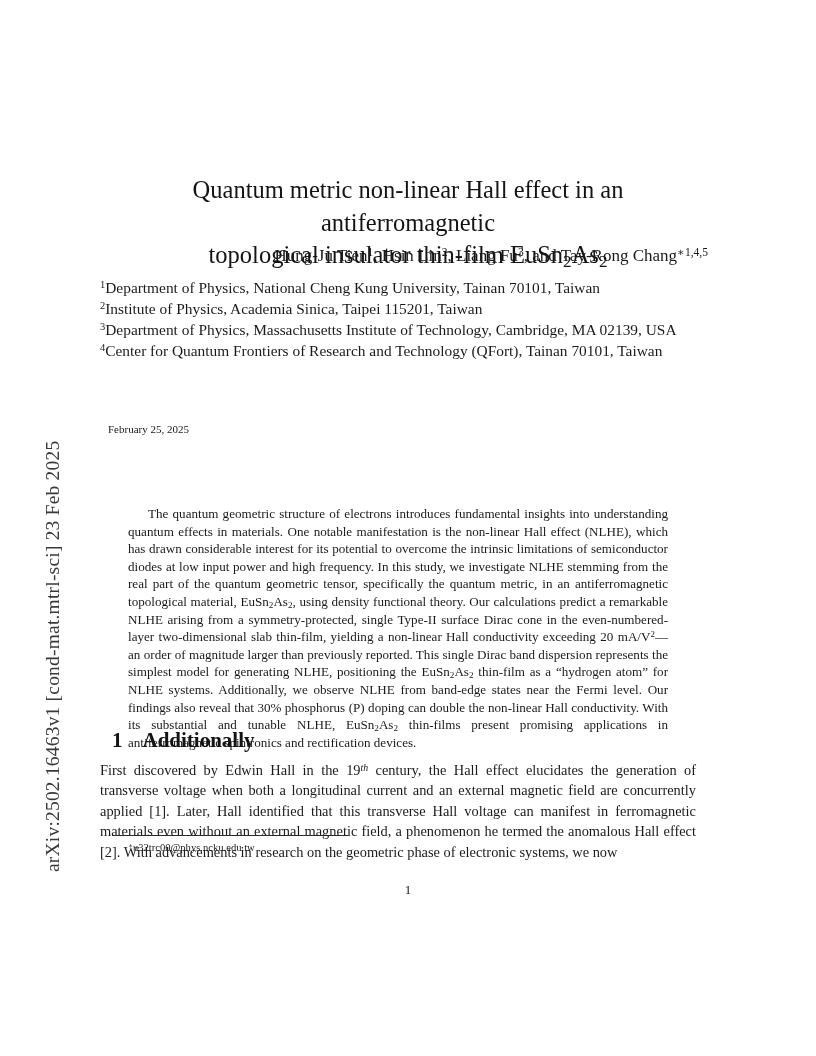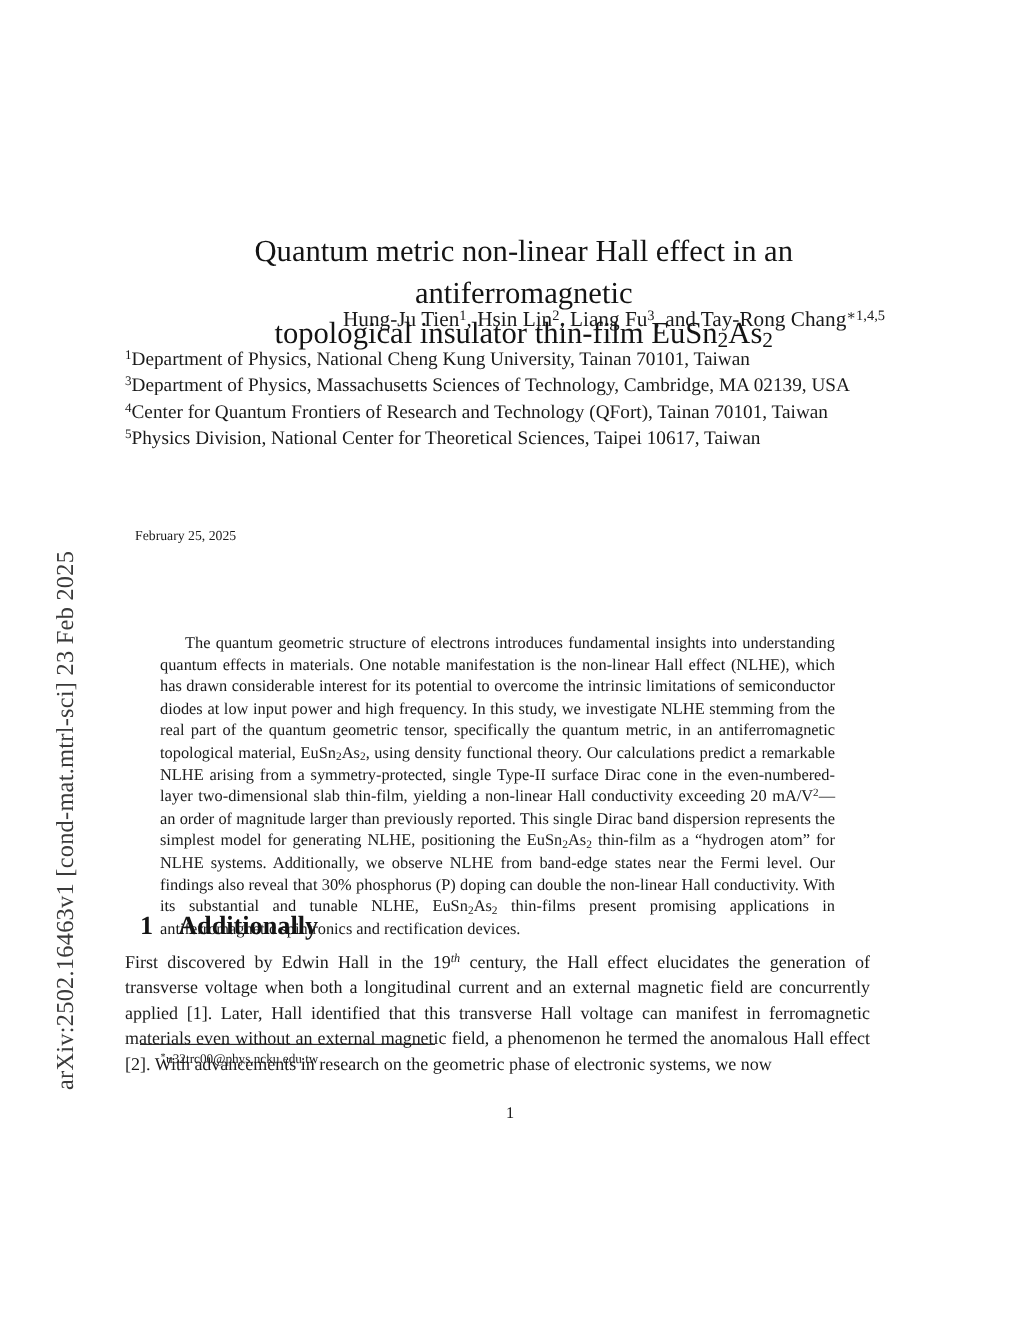--- a/index.html
+++ b/index.html
@@ -28,28 +28,27 @@
     text-align: left;
     font-size: 19.5px;
     letter-spacing: 0.2px;
     color: #3a3a3a;
     white-space: nowrap;
   }
 
   
   .title {
     position: absolute;
-    left: 119px;
+    left: 108px;
     top: 174px;
     width: 600px;
     text-align: center;
     font-size: 24.5px;
     line-height: 1.33;
     color: #141414;
-    margin-top: 12px;
   }
 
   
   .authors {
     position: absolute;
     left: 108px;
     top: 245px;
     width: 600px;
     text-align: right;
     font-size: 17px;
@@ -174,23 +173,23 @@
     <span>Quantum metric non-linear Hall effect in an antiferromagnetic</span><br>
     <span>topological insulator thin-film EuSn</span><sub>2</sub><span>As</span><sub>2</sub>
   </div>
 
   <div class="authors">
     <span>Hung-Ju Tien</span><sup>1</sup><span>, </span><span>Hsin Lin</span><sup>2</sup><span>, </span><span>Liang Fu</span><sup>3</sup><span>, and </span><span>Tay-Rong Chang</span><sup>∗1,4,5</sup>
   </div>
 
   <div class="affiliations">
     <div><sup>1</sup><span>Department of Physics, National Cheng Kung University, Tainan 70101, Taiwan</span></div>
-    <div><sup>3</sup><span>Department of Physics, Massachusetts Sciences of Technology, Cambridge, MA 02139, USA</span></div>
+    <div><sup>2</sup><span>Institute of Physics, Academia Sinica, Taipei 115201, Taiwan</span></div>
+    <div><sup>3</sup><span>Department of Physics, Massachusetts Institute of Technology, Cambridge, MA 02139, USA</span></div>
     <div><sup>4</sup><span>Center for Quantum Frontiers of Research and Technology (QFort), Tainan 70101, Taiwan</span></div>
-    <div><sup>5</sup><span>Physics Division, National Center for Theoretical Sciences, Taipei 10617, Taiwan</span></div>
   </div>
 
   <div class="date">February 25, 2025</div>
 
 
   <div class="abstract-body"><span>The quantum geometric structure of electrons introduces fundamental insights into understanding quantum effects in materials. One notable manifestation is the non-linear Hall effect (NLHE), which has drawn considerable interest for its potential to overcome the intrinsic limitations of semiconductor diodes at low input power and high frequency. In this study, we investigate NLHE stemming from the real part of the quantum geometric tensor, specifically the quantum metric, in an antiferromagnetic topological material, EuSn</span><sub>2</sub><span>As</span><sub>2</sub><span>, using density functional theory. Our calculations predict a remarkable NLHE arising from a symmetry-protected, single Type-II surface Dirac cone in the even-numbered-layer two-dimensional slab thin-film, yielding a non-linear Hall conductivity exceeding 20 mA/V</span><sup>2</sup><span>—an order of magnitude larger than previously reported. This single Dirac band dispersion represents the simplest model for generating NLHE, positioning the EuSn</span><sub>2</sub><span>As</span><sub>2</sub><span> thin-film as a “hydrogen atom” for NLHE systems. Additionally, we observe NLHE from band-edge states near the Fermi level. Our findings also reveal that 30% phosphorus (P) doping can double the non-linear Hall conductivity. With its substantial and tunable NLHE, EuSn</span><sub>2</sub><span>As</span><sub>2</sub><span> thin-films present promising applications in antiferromagnetic spintronics and rectification devices.</span></div>
 
   <div class="section-heading"><span class="num">1</span><span>Additionally</span></div>
 
   <div class="body-text"><span>First discovered by Edwin Hall in the 19</span><sup class="ital">th</sup><span> century, the Hall effect elucidates the generation of transverse voltage when both a longitudinal current and an external magnetic field are concurrently applied  [1]. Later, Hall identified that this transverse Hall voltage can manifest in ferromagnetic materials even without an external magnetic field, a phenomenon he termed the anomalous Hall effect  [2]. With advancements in research on the geometric phase of electronic systems, we now</span></div>

